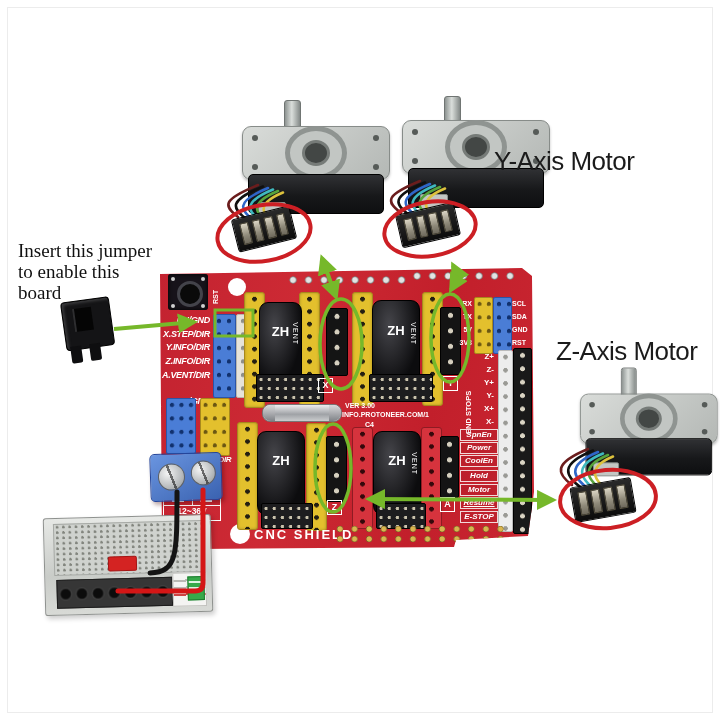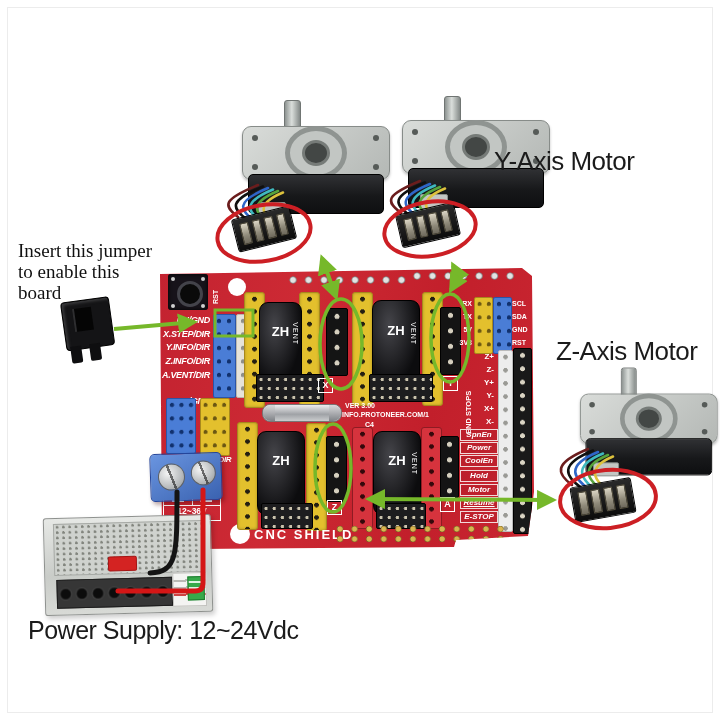--- a/index.html
+++ b/index.html
@@ -396,14 +396,13 @@
 
     <path d="M114,329 L194,322" fill="none" stroke-width="4" marker-end="url(#ah)" stroke="#76b82a"></path>
     <rect x="215" y="310" width="38" height="26" fill="none" stroke-width="3" stroke="#76b82a"></rect>
   </svg>
 
   <div class="title" style="left:556px;top:336px;z-index:6;">Z-Axis Motor</div>
   <div class="title" style="left:494px;top:146px;z-index:6;">Y-Axis Motor</div>
   <div class="note" style="left:18px;top:240px;width:150px;z-index:6;">Insert this jumper
 to enable this
 board</div>
-  <div class="psu-title" style="left:28px;top:616px;z-index:6;">Power Supply: 12~24Vdc</div>
 </div>
 
 </body></html>

